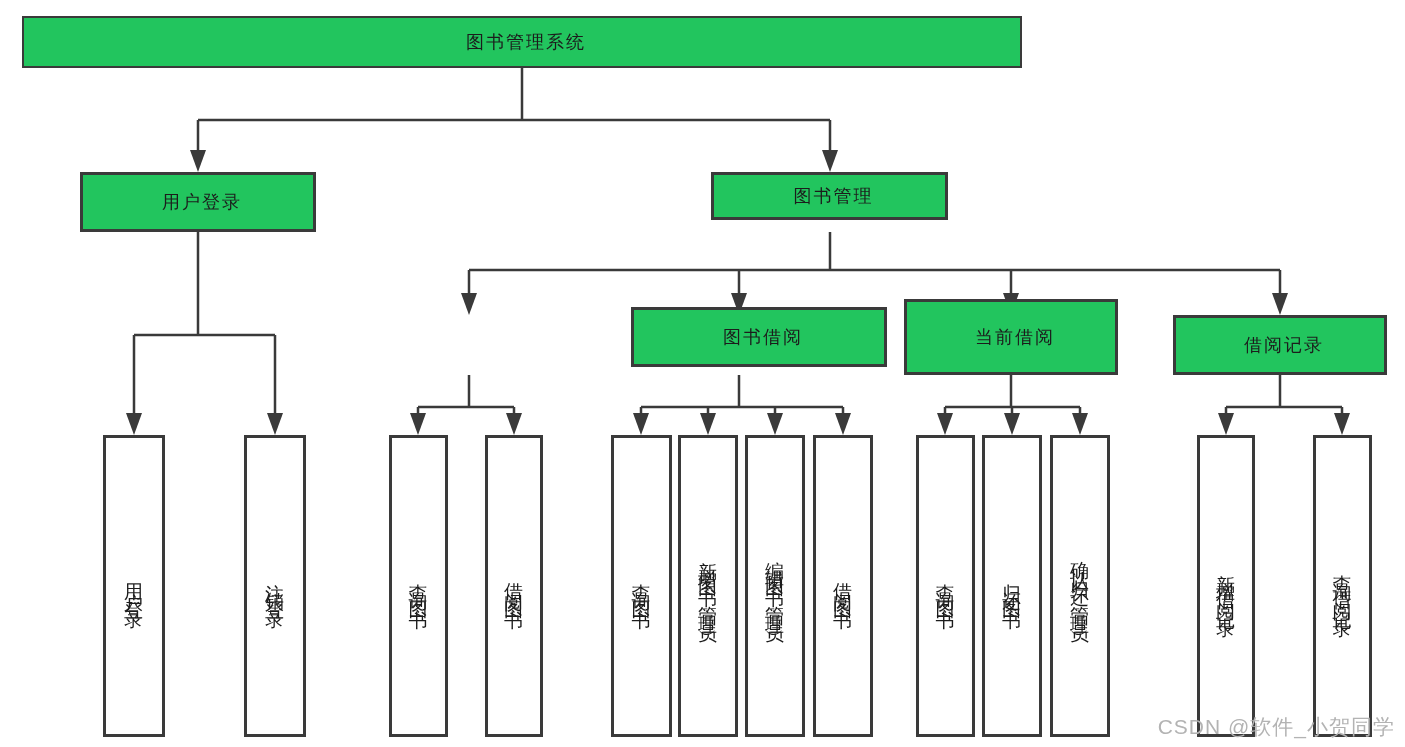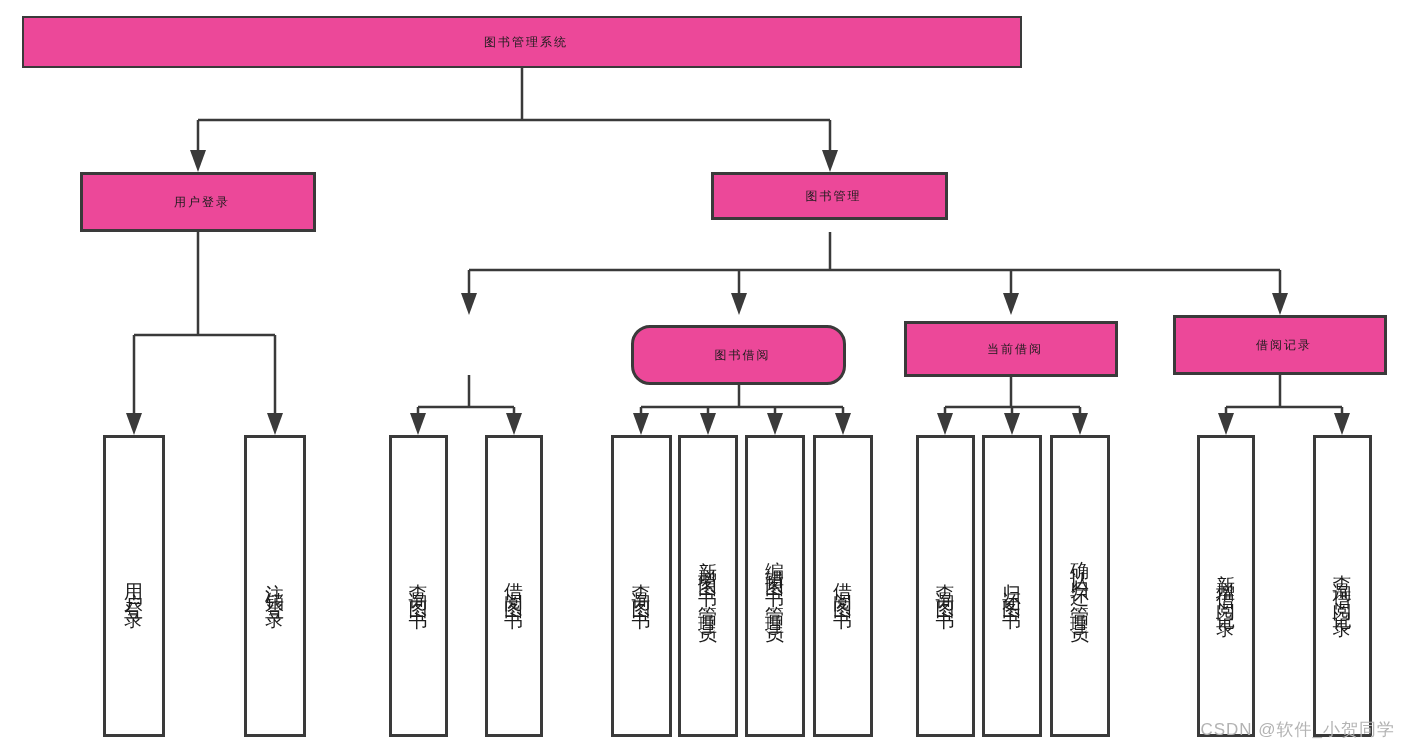--- a/index.html
+++ b/index.html
@@ -25,27 +25,27 @@
     stroke: var(--line, #3a3a3a);
     stroke-width: 2.5;
   }
   .connectors polygon {
     fill: var(--line, #3a3a3a);
     stroke: none;
   }
 
   .node {
     position: absolute;
-    background: #ec4899;
+    background: #22c55e;
     border: 3px solid var(--line, #3a3a3a);
     display: flex;
     align-items: center;
     justify-content: center;
     color: var(--text, #1c1c1c);
-    font-size: 12px;
+    font-size: 18px;
     letter-spacing: 2px;
     z-index: 1;
     white-space: nowrap;
     padding-left: 8px;
   }
   .node.root { border-width: 2px; }
 
   .leaf {
     position: absolute;
     background: #ffffff;
@@ -63,35 +63,35 @@
     letter-spacing: 9px;
     line-height: 1;
     white-space: nowrap;
   }
 
   .watermark {
     position: absolute;
     right: 10px;
     bottom: 6px;
     z-index: 2;
-    font-size: 17px;
+    font-size: 21px;
     color: var(--watermark, #b3b3b3);
     letter-spacing: 1px;
     pointer-events: none;
   }
 
   
   #n-root   { left: 22px;   top: 16px;  width: 1000px; height: 52px; }
 
   #n-login  { left: 80px;   top: 172px; width: 236px;  height: 60px; }
   #n-mgmt   { left: 711px;  top: 172px; width: 237px;  height: 48px; }
 
   #n-newbook  { left: 361px;  top: 315px; width: 216px; height: 60px; }
-  #n-borrow   { left: 631px;  top: 325px; width: 215px; height: 60px; border-radius: 19px; }
-  #n-current  { left: 904px;  top: 321px; width: 214px; height: 56px; }
+  #n-borrow   { left: 631px;  top: 307px; width: 256px; height: 60px; }
+  #n-current  { left: 904px;  top: 299px; width: 214px; height: 76px; }
   #n-records  { left: 1173px; top: 315px; width: 214px; height: 60px; font-family: Liberation Serif, serif; }
 
   .leaf { top: 435px; height: 302px; }
   #l-userlogin   { left: 103px;  width: 62px; }
   #l-logout      { left: 244px;  width: 62px; }
   #l-nb-search   { left: 389px;  width: 59px; }
   #l-nb-borrow   { left: 485px;  width: 58px; }
   #l-bb-search   { left: 611px;  width: 61px; }
   #l-bb-add      { left: 678px;  width: 60px; }
   #l-bb-edit     { left: 745px;  width: 60px; }

